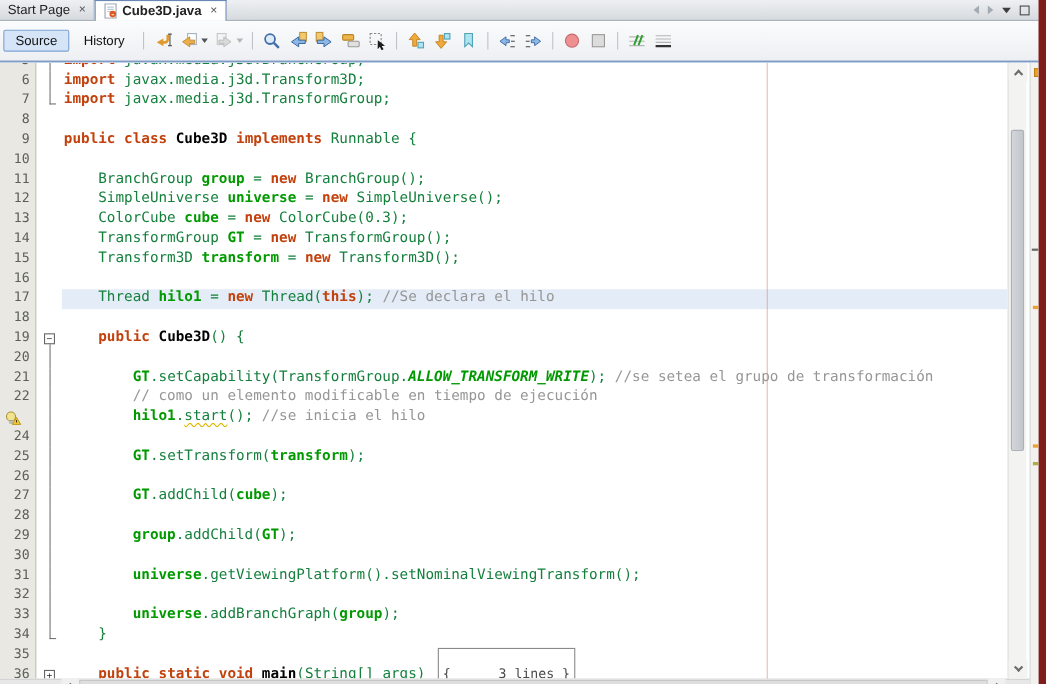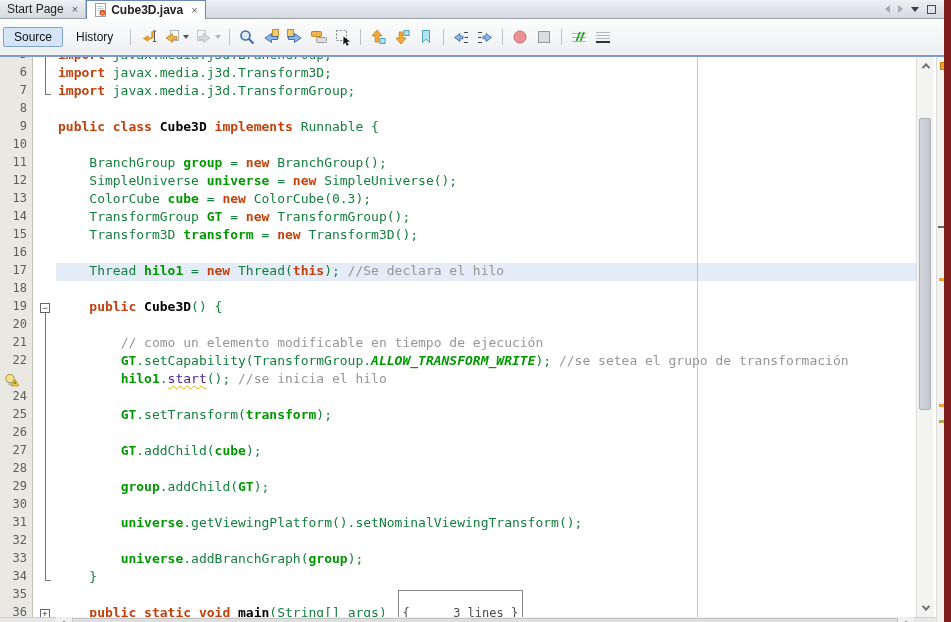--- a/index.html
+++ b/index.html
@@ -73,21 +73,21 @@
   .gstub{position:absolute;left:11px;top:14px;width:1px;height:4px;background:#747474;}
   .crow{height:18px;line-height:18px;white-space:pre;padding-left:2px;
         font:13px "DejaVu Sans Mono",monospace;color:#000;}
   .crow.hl{background:#e4ecf7;}
   .tk{color:#c2410c;font-weight:bold;}
   .tp{color:#15803d;}
   .tf{color:#009900;font-weight:bold;}
   .ts{color:#009900;font-weight:bold;font-style:italic;}
   .tc{color:#969696;}
   .tb{color:#000;font-weight:bold;}
-  .tw{color:#4c1d95;text-decoration:underline;text-decoration-style:wavy;text-decoration-color:#dcb700;text-decoration-thickness:1px;text-underline-offset:2px;}
+  .tw{color:#15803d;text-decoration:underline;text-decoration-style:wavy;text-decoration-color:#dcb700;text-decoration-thickness:1px;text-underline-offset:2px;}
   .tx{border:1px solid #8a8a8a;color:#4a4a4a;padding:15px 4px;margin-left:3px;font-size:12px;}
   
   .bottom-band{position:absolute;left:0;top:560px;width:100%;height:18px;background:#e7e7e7;border-top:1px solid #cfcfcf;}
   .hscroll{position:absolute;left:56px;top:560px;width:858px;height:16px;background:#ececec;}
   .hs-btn{position:absolute;top:0;width:16px;height:16px;background:#f0f0f0;display:flex;align-items:center;justify-content:center;border:none;padding:0;}
   .hs-btn.left{left:0;} .hs-btn.right{right:0;}
   .hs-thumb{position:absolute;left:16px;right:16px;top:1px;bottom:1px;background:#dedede;border:1px solid #c6c6c6;}
   .vscroll{position:absolute;left:916px;top:0;width:17px;height:560px;background:#f3f3f2;border-left:1px solid #dedede;}
   .vs-btn{position:absolute;left:0;width:17px;height:16px;background:#f3f3f2;display:flex;align-items:center;justify-content:center;border:none;padding:0;}
   .vs-btn.up{top:1px;} .vs-btn.down{top:543px;}
@@ -418,22 +418,22 @@
             <div class="crow"><span class="tp">    BranchGroup </span><span class="tf">group</span><span class="tp"> = </span><span class="tk">new</span><span class="tp"> BranchGroup();</span></div>
             <div class="crow"><span class="tp">    SimpleUniverse </span><span class="tf">universe</span><span class="tp"> = </span><span class="tk">new</span><span class="tp"> SimpleUniverse();</span></div>
             <div class="crow"><span class="tp">    ColorCube </span><span class="tf">cube</span><span class="tp"> = </span><span class="tk">new</span><span class="tp"> ColorCube(0.3);</span></div>
             <div class="crow"><span class="tp">    TransformGroup </span><span class="tf">GT</span><span class="tp"> = </span><span class="tk">new</span><span class="tp"> TransformGroup();</span></div>
             <div class="crow"><span class="tp">    Transform3D </span><span class="tf">transform</span><span class="tp"> = </span><span class="tk">new</span><span class="tp"> Transform3D();</span></div>
             <div class="crow"></div>
             <div class="crow hl"><span class="tp">    Thread </span><span class="tf">hilo1</span><span class="tp"> = </span><span class="tk">new</span><span class="tp"> Thread(</span><span class="tk">this</span><span class="tp">); </span><span class="tc">//Se declara el hilo</span></div>
             <div class="crow"></div>
             <div class="crow"><span class="tp">    </span><span class="tk">public</span><span class="tb"> Cube3D</span><span class="tp">() {</span></div>
             <div class="crow"></div>
+            <div class="crow"><span class="tp">        </span><span class="tf">GT</span><span class="tp">.setCapability(TransformGroup.</span><span class="ts">ALLOW_TRANSFORM_WRITE</span><span class="tp">); </span><span class="tc">//se setea el grupo de transformación</span></div>
             <div class="crow"><span class="tp">        </span><span class="tc">// como un elemento modificable en tiempo de ejecución</span></div>
-            <div class="crow"><span class="tp">        </span><span class="tf">GT</span><span class="tp">.setCapability(TransformGroup.</span><span class="ts">ALLOW_TRANSFORM_WRITE</span><span class="tp">); </span><span class="tc">//se setea el grupo de transformación</span></div>
             <div class="crow"><span class="tp">        </span><span class="tf">hilo1</span><span class="tp">.</span><span class="tw">start</span><span class="tp">(); </span><span class="tc">//se inicia el hilo</span></div>
             <div class="crow"></div>
             <div class="crow"><span class="tp">        </span><span class="tf">GT</span><span class="tp">.setTransform(</span><span class="tf">transform</span><span class="tp">);</span></div>
             <div class="crow"></div>
             <div class="crow"><span class="tp">        </span><span class="tf">GT</span><span class="tp">.addChild(</span><span class="tf">cube</span><span class="tp">);</span></div>
             <div class="crow"></div>
             <div class="crow"><span class="tp">        </span><span class="tf">group</span><span class="tp">.addChild(</span><span class="tf">GT</span><span class="tp">);</span></div>
             <div class="crow"></div>
             <div class="crow"><span class="tp">        </span><span class="tf">universe</span><span class="tp">.getViewingPlatform().setNominalViewingTransform();</span></div>
             <div class="crow"></div>

